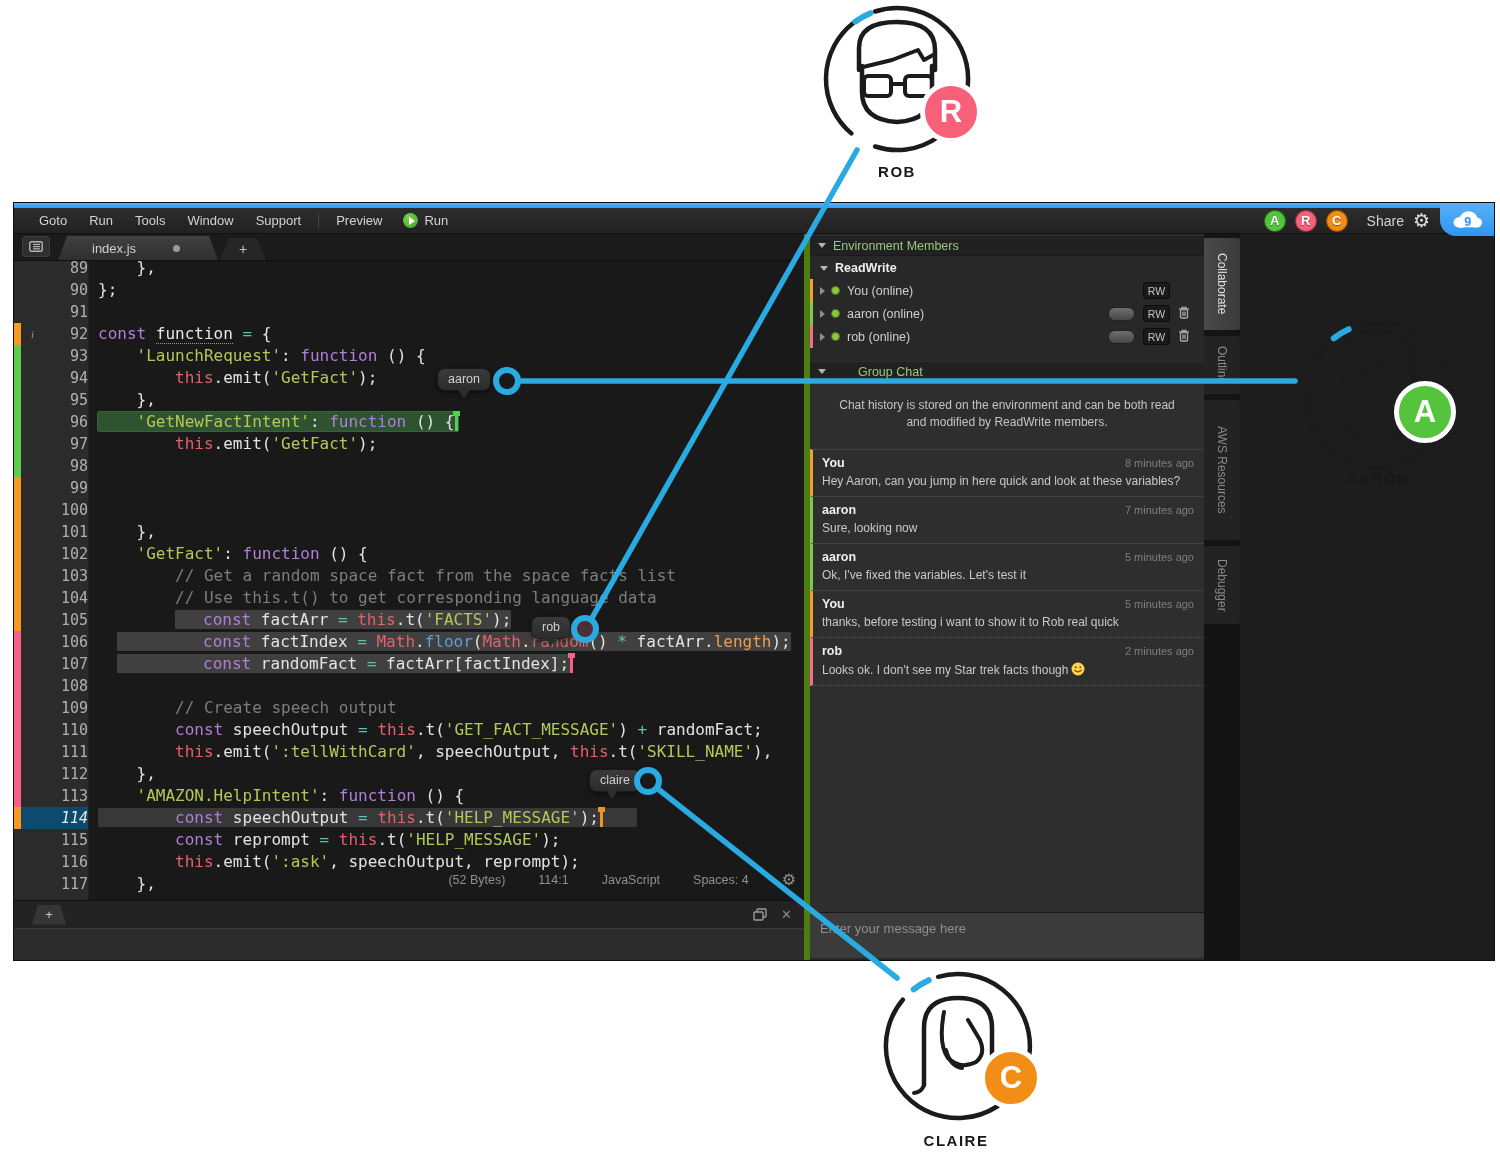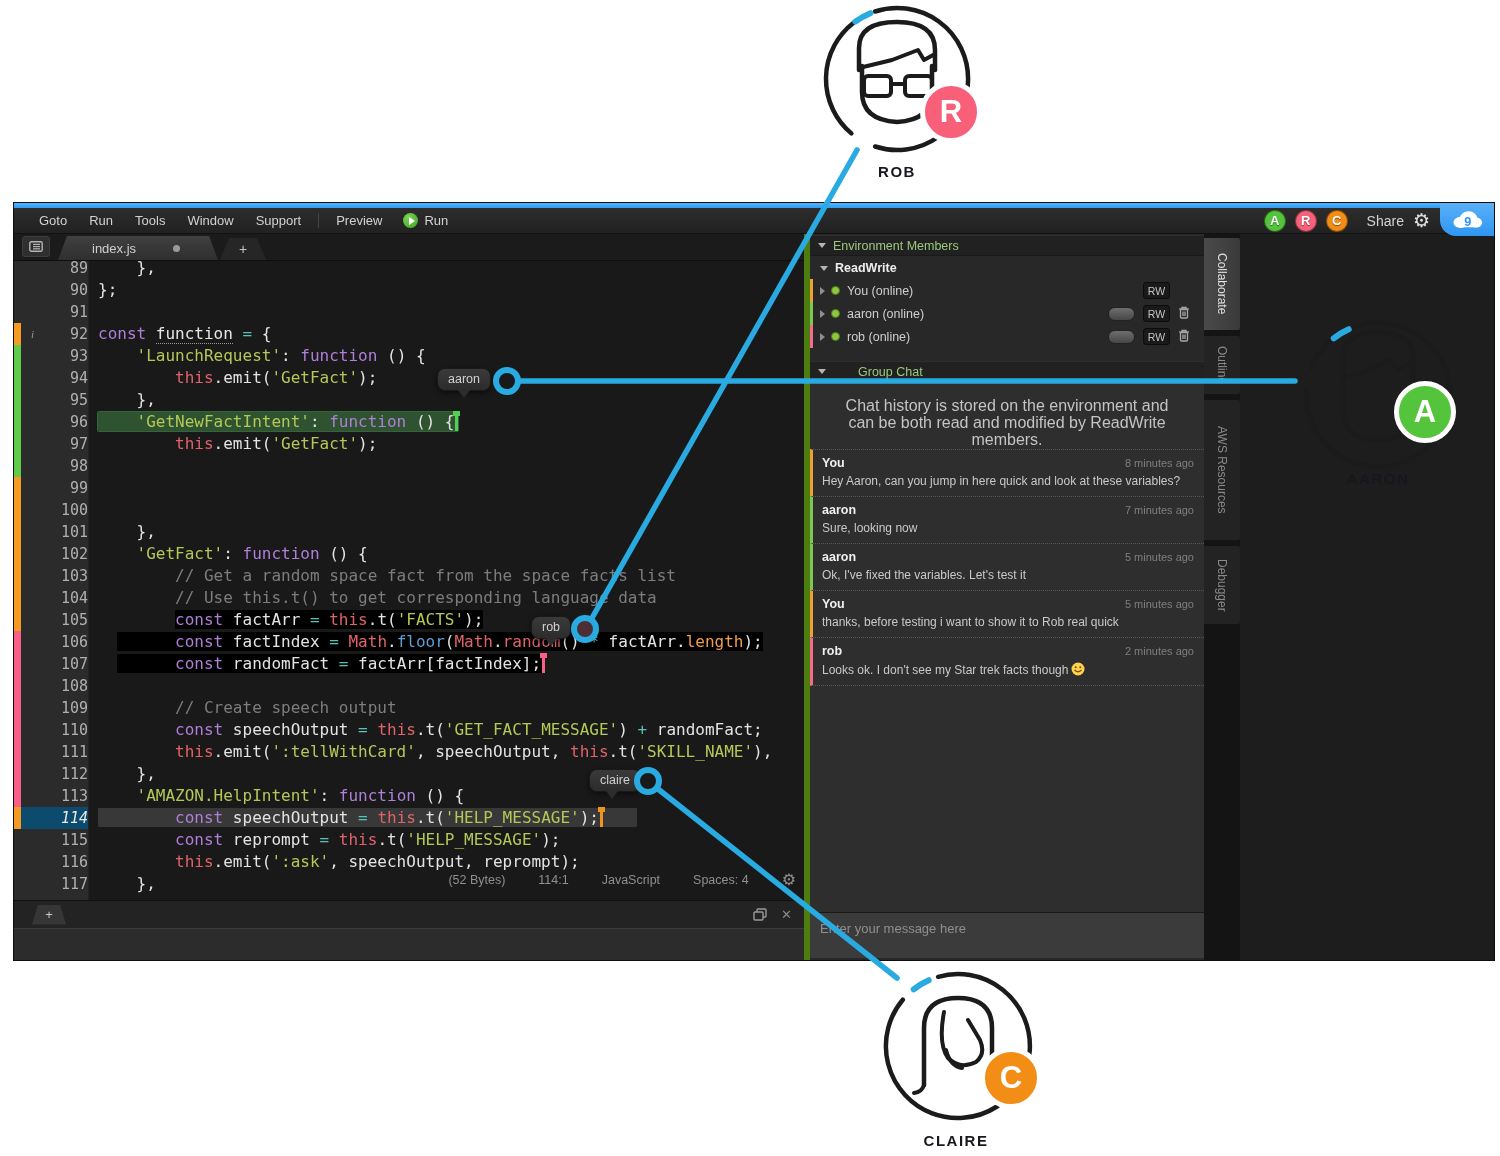--- a/index.html
+++ b/index.html
@@ -43,21 +43,21 @@
   .g-num { width:67px; flex:none; text-align:right; color:#b0b0b0; font-size:15px; position:relative; }
   .g-info { position:absolute; left:10px; top:0; color:#9a9a9a; font-size:11px; font-style:italic; font-family:"Liberation Serif", serif; }
   .l-body { flex:1; white-space:pre; color:#e3e3e3; padding-left:10px; position:relative; }
   .code-row.active .g-num { background:#0c4a6e; color:#e8e8e8;font-style:italic; }
   .tk-k { color:#b07fd8; } .tk-s { color:#b3c957; } .tk-r { color:#e0626a; }
   .tk-b { color:#5f9fd4; } .tk-o { color:#ef9d4e; } .tk-c { color:#7d7d7d; }
   .tk-op { color:#57c2b5; } .tk-p { color:#e3e3e3; }
   .tk-u { color:#e6e6e6; border-bottom:1px dotted #9a9a9a; }
   .hl { border-radius:1px; }
   .hl-green { background:#2f5231; box-shadow:0 0 0 1px #35633a; }
-  .hl-maroon { background:#000000; }
+  .hl-maroon { background:#404040;padding-left:28px; }
   .hl-gray { background:#383838; padding-right:34px; }
   .cursor { display:inline-block; width:3px; height:19px; vertical-align:-4px; margin-left:1px; position:relative; }
   .cursor::before { content:""; position:absolute; left:-2px; top:-1px; width:7px; height:5px; }
   .cur-green { background:#52d053; } .cur-green::before { background:#52d053; }
   .cur-pink { background:#fa5f87; } .cur-pink::before { background:#fa5f87; }
   .cur-orange { background:#f0931f; } .cur-orange::before { background:#f0931f; }
 
   .statusbar { position:absolute; right:8px; bottom:72px; display:flex; align-items:center; gap:33px; color:#8f8f8f; font-size:12.5px; }
   .statusbar .gear { font-size:16px; color:#8f8f8f; }
 
@@ -75,21 +75,21 @@
   .m-row { height:23px; display:flex; align-items:center; padding-right:12px; color:#cfcfcf; font-size:12.5px; }
   .m-strip { width:3px; align-self:stretch; flex:none; margin-right:7px; }
   .m-dot { width:9px; height:9px; border-radius:50%; background:#8dc63f; border:1px solid #4c7a1d; margin:0 7px 0 6px; }
   .m-name { flex:1; }
   .m-toggle { width:27px; height:14px; border-radius:8px; background:linear-gradient(#6e6e6e,#474747); border:1px solid #222; margin-right:8px; }
   .m-badge { min-width:27px; height:17px; background:#1a1a1a; border:1px solid #0c0c0c; border-radius:3px; color:#c3c3c3; font-size:10.5px; display:flex; align-items:center; justify-content:center; margin-right:8px; }
   .m-trash { width:14px; visibility:visible; }
   .hidden-keep { visibility:hidden; }
 
   .chat-bg { position:absolute; left:0; right:0; top:148px; bottom:33px; background:#2e2e2e; border-top:1px solid #1a1a1a; }
-  .chat-info { margin:14px auto 0; width:340px; text-align:center; color:#c4c4c4; font-size:16px; line-height:17px; }
+  .chat-info { margin:14px auto 0; width:340px; text-align:center; color:#c4c4c4; font-size:12px; line-height:17px; }
   .messages { position:absolute; left:0; right:0; top:66px; }
   .msg { border-left:3px solid #888; border-top:1px dotted #575757; padding:6px 10px 8px 9px; }
   .msg:last-child { border-bottom:1px dotted #575757; }
   .msg-head { display:flex; align-items:baseline; }
   .msg-author { font-weight:bold; color:#efefef; font-size:12.5px; }
   .msg-time { margin-left:auto; color:#7f7f7f; font-size:11px; }
   .msg-text { margin-top:4px; color:#c9c9c9; font-size:12px; }
   .smiley { display:inline-block; vertical-align:-2px; margin-left:3px; }
   .chat-input { position:absolute; left:0; right:0; top:678px; height:46px; background:#3b3b3b; border:none; border-top:1px solid #191919; color:#d8d8d8; font-size:13px; padding:8px 10px; font-family:"Liberation Sans", sans-serif; resize:none; outline:none; }
   .chat-input::placeholder { color:#8f8f8f; }

